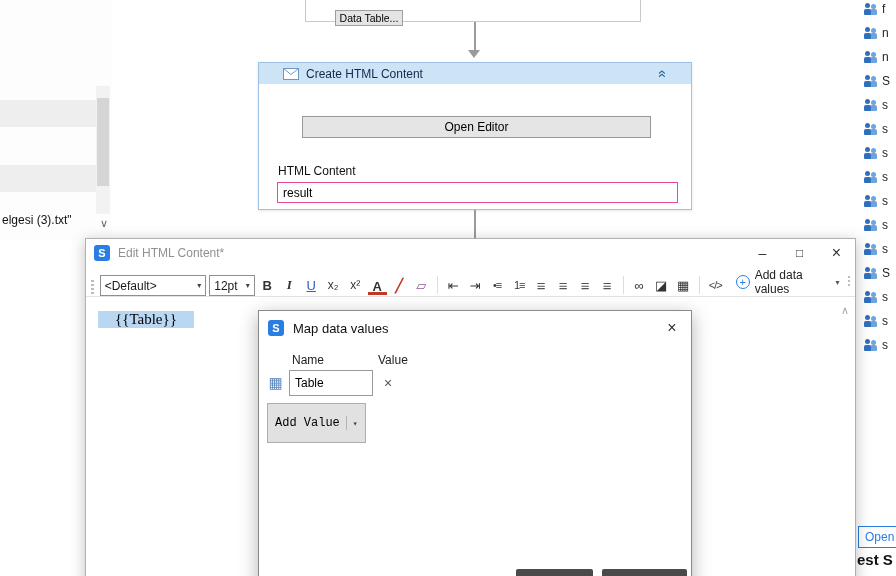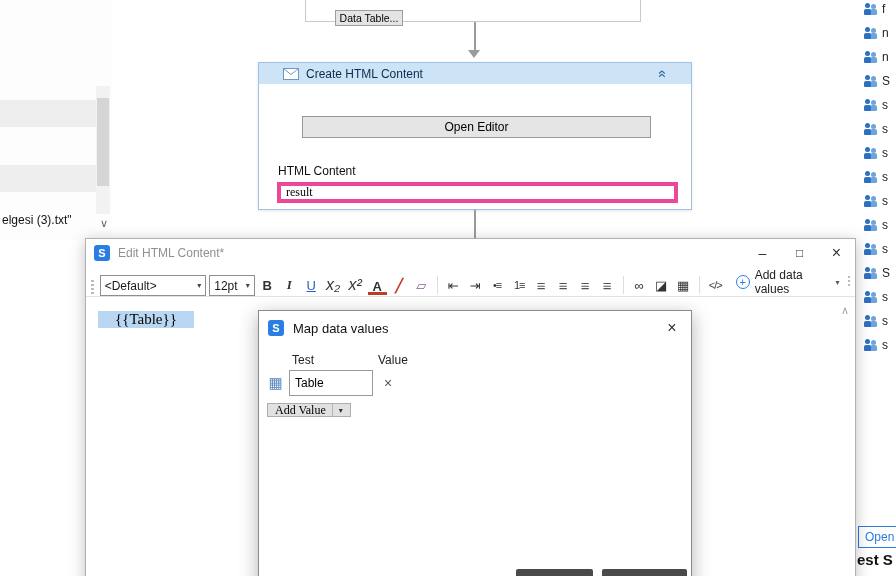--- a/index.html
+++ b/index.html
@@ -26,21 +26,21 @@
   .conn2{left:474px;top:210px;height:30px}
   .arrow1{position:absolute;left:468px;top:50px;width:0;height:0;border-left:6px solid transparent;border-right:6px solid transparent;border-top:8px solid #9a9a9a;z-index:1}
 
   .card{position:absolute;left:258px;top:62px;width:434px;height:148px;background:#fff;border:1px solid #9ec1e4;box-shadow:0 1px 3px rgba(0,0,0,.10);z-index:1}
   .card-header{position:absolute;left:0;top:0;right:0;height:21px;background:#cde3f6;display:flex;align-items:center;padding:0 24px;gap:7px}
   .card-title{font-size:12px;color:#0f2c4c}
   .card-collapse{margin-left:auto;color:#2a6496;font-size:14px;transform:rotate(90deg);line-height:1;cursor:default}
   .card-body{position:absolute;left:0;top:21px;right:0;bottom:0;background:#fff}
   .open-editor{position:absolute;left:43px;top:32px;width:349px;height:22px;background:#e5e5e5;border:1px solid #989898;font-size:12px;font-family:"Liberation Sans",sans-serif}
   .hc-label{position:absolute;left:19px;top:80px;font-size:12px;color:#111}
-  .hc-input{position:absolute;left:18px;top:98px;width:401px;height:21px;border:4px solid #ec4899;font-size:12px;padding:2px 5px;font-family:Liberation Serif, serif}
+  .hc-input{position:absolute;left:18px;top:98px;width:401px;height:21px;border:1px solid #ec4899;font-size:12px;padding:2px 5px;font-family:Liberation Sans, sans-serif}
 
   
   .right-panel{position:absolute;left:864px;top:2px;width:34px;z-index:2}
   .var-row{display:flex;align-items:center;gap:4px;height:14px;margin-bottom:10px}
   .var-icon{position:relative;width:14px;height:14px;flex:0 0 14px}
   .var-icon::before{content:"";position:absolute;left:1px;top:1px;width:5px;height:5px;border-radius:50%;background:#2e6fbe;box-shadow:6px 1px 0 0 #6fa3dc}
   .var-icon::after{content:"";position:absolute;left:0;top:7px;width:7px;height:6px;border-radius:2px 2px 1px 1px;background:#2e6fbe;box-shadow:6px 0 0 0 #6fa3dc}
   .var-label{font-size:12px;color:#222}
 
   .test-tab{position:absolute;left:858px;top:526px;width:46px;height:22px;background:#fff;border:1px solid #2a7de1;color:#2a7de1;display:flex;align-items:center;padding-left:6px;font-size:12px;z-index:3}
@@ -58,21 +58,21 @@
   .ed-toolbar{position:absolute;left:0;top:28px;right:0;height:30px;display:flex;align-items:flex-end;padding:0 5px;gap:3px;border-bottom:1px solid #e3e3e3;background:#fff}
   .tb-grip{width:3px;height:16px;background:repeating-linear-gradient(#bbb 0 2px,transparent 2px 4px);margin-right:3px}
   .combo{height:21px;border:1px solid #8f8f8f;background:#fff;display:flex;align-items:center;font-size:12px;padding:0 4px;gap:4px}
   .combo-font{width:119px}.combo-size{width:50px}
   .combo-label{flex:1;white-space:nowrap;overflow:hidden}
   .combo-arr{font-size:8px;color:#444}
   .tbtn{min-width:19px;height:22px;display:flex;align-items:center;justify-content:center;font-size:13px;color:#333;white-space:nowrap}
   .tb-bold{font-weight:bold}
   .tb-italic{font-style:italic;font-family:"Liberation Serif",serif;font-weight:bold}
   .tb-underline{text-decoration:underline;color:#3060c0}
-  .tb-subsup{font-style:italic;font-size:16px}
+  .tb-subsup{font-size:12px}
   .tb-fontcolor{box-shadow:inset 0 -3px 0 #c0392b;height:18px;font-weight:600;margin-top:2px}
   .tb-highlight{color:#c0392b;font-weight:bold}
   .tb-eraser{color:#8a5a9a;font-size:13px}
   .tb-pair{font-size:11px;letter-spacing:-1px}
   .tb-align{font-size:15px;color:#555}
   .tb-code{font-size:11px;letter-spacing:-1px;color:#444}
   .tbtn.tb-sep{min-width:1px;width:1px;height:18px;background:#ddd;margin:0 3px;padding:0}
   .adv{display:flex;align-items:center;gap:5px;margin-left:8px;font-size:12px;color:#222}
   .adv-plus{width:14px;height:14px;border:1px solid #2a7de1;border-radius:50%;color:#2a7de1;font-size:11px;line-height:12px;text-align:center;flex:0 0 14px}
   .adv-caret{font-size:8px;color:#555;margin-left:4px}
@@ -88,21 +88,21 @@
   .md-title-text{font-size:13px;color:#111}
   .md-close{position:absolute;right:8px;top:6px;width:22px;height:22px;display:flex;align-items:center;justify-content:center;color:#333;font-size:16px}
   .md-name-h{position:absolute;left:33px;top:42px;font-size:12px;color:#222}
   .md-value-h{position:absolute;left:119px;top:42px;font-size:12px;color:#222}
   .md-rows{position:absolute;left:8px;top:58px;right:8px}
   .md-row{display:flex;align-items:center;height:27px;gap:5px}
   .md-tblicon{font-size:15px;color:#5585bb;width:17px;text-align:center;flex:0 0 17px}
   .md-name-input{width:84px;height:23px;border:1px solid #9a9a9a;font-size:12px;padding:12px 5px;font-family:"Liberation Sans",sans-serif}
   .md-value-input{width:283px;height:23px;border:1px solid #9a9a9a;font-size:12px;padding:0 5px;font-family:"Liberation Sans",sans-serif}
   .md-remove{color:#555;font-size:14px;margin-left:2px;width:16px;text-align:center}
-  .md-add{position:absolute;left:8px;top:92px;height:14px;padding:0 7px;background:#e1e1e1;border:1px solid #adadad;display:flex;align-items:center;gap:6px;font-size:12px;font-family:Liberation Serif, serif}
+  .md-add{position:absolute;left:8px;top:92px;height:40px;padding:0 7px;background:#e1e1e1;border:1px solid #adadad;display:flex;align-items:center;gap:6px;font-size:12px;font-family:Liberation Mono, monospace}
   .md-add-sep{width:1px;height:14px;background:#b5b5b5}
   .md-add-caret{font-size:8px;color:#333}
   .md-pbtn{position:absolute;top:258px;height:16px;background:#4a4a4a;border-radius:2px 2px 0 0}
   .md-pbtn1{left:257px;width:77px}
   .md-pbtn2{left:343px;width:85px}
 </style>
 </head>
 <body>
 
 <div class="screen">
@@ -272,21 +272,21 @@
     </div>
   </div>
 
   <div class="map-dialog">
     <div class="md-title">
       <span class="app-logo">S</span>
       <span class="md-title-text">Map data values</span>
     </div>
     <div class="md-close">×</div>
 
-    <div class="md-name-h">Test</div>
+    <div class="md-name-h">Name</div>
     <div class="md-value-h">Value</div>
 
     <div class="md-rows">
 
     <div class="md-row">
           <span class="md-tblicon">▦</span>
           <input class="md-name-input" type="text" value="Table" style="">
           <span class="md-remove">×</span>
         </div>
       </div>

